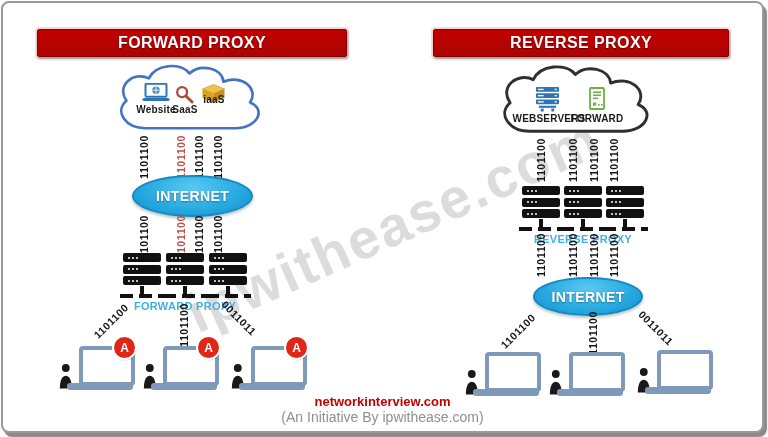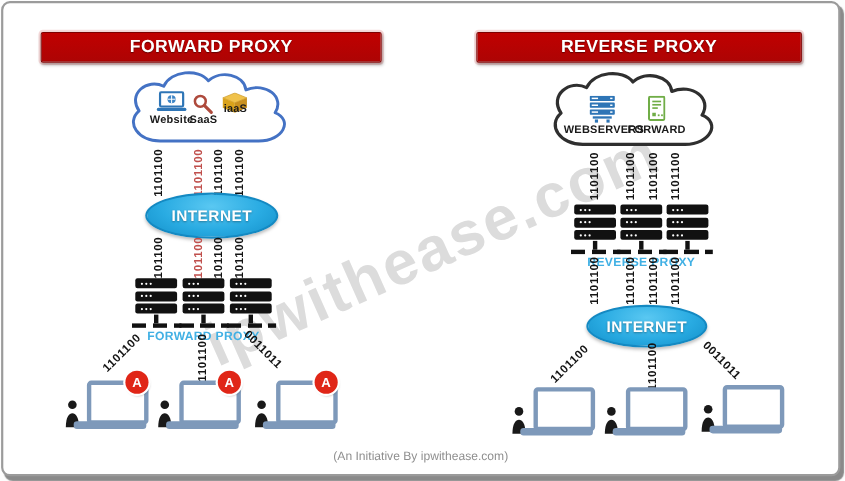--- a/index.html
+++ b/index.html
@@ -44,21 +44,21 @@
   .screen{position:absolute;left:20px;top:0;width:48px;height:32px;border:4px solid var(--laptop_blue);
     border-radius:4px;background:#fff;}
   .lapbase{position:absolute;left:8px;top:37px;width:66px;height:7px;background:var(--laptop_blue);border-radius:3px;}
   .badge{position:absolute;left:55px;top:-9px;width:21px;height:21px;border-radius:50%;background:var(--badge_red);
     color:#fff;font-weight:bold;font-size:12px;display:flex;align-items:center;justify-content:center;
     box-shadow:0 0 0 2px #fff,1px 2px 2px rgba(0,0,0,.3);}
   
   .cloud-label{font-weight:bold;font-size:10px;color:#1a1a1a;text-align:center;letter-spacing:.2px;}
   
   .footer-site{left:0;right:0;top:391px;text-align:center;font-weight:bold;font-size:13px;color:var(--footer_red);}
-  .footer-tag{left:0;right:0;top:406px;text-align:center;font-size:11px;color:var(--footer_gray);}
+  .footer-tag{left:0;right:0;top:406px;text-align:center;font-size:14px;color:var(--footer_gray);}
 </style>
 </head>
 <body>
 
 <div class="stage">
 
   <div class="abs watermark">ipwithease.com</div>
 
   <div class="abs banner" style="left:34px;top:26px;width:308px;">FORWARD PROXY</div>
 
@@ -275,15 +275,16 @@
   </div>
   <div class="abs client" style="left:634px;top:347px;">
     <svg class="person" viewBox="0 0 20 30">
       <circle cx="8" cy="5" r="4.6" fill="#191919"></circle>
         <path d="M1 29 C1 18 4.5 14 8 14 C11.5 14 15 18 15 29 Z" fill="#191919"></path>
     </svg>
     <div class="screen"></div>
     <div class="lapbase"></div>
   </div>
 
+  <div class="abs footer-site">networkinterview.com</div>
   <div class="abs footer-tag">(An Initiative By ipwithease.com)</div>
 
 </div>
 
 </body></html>

